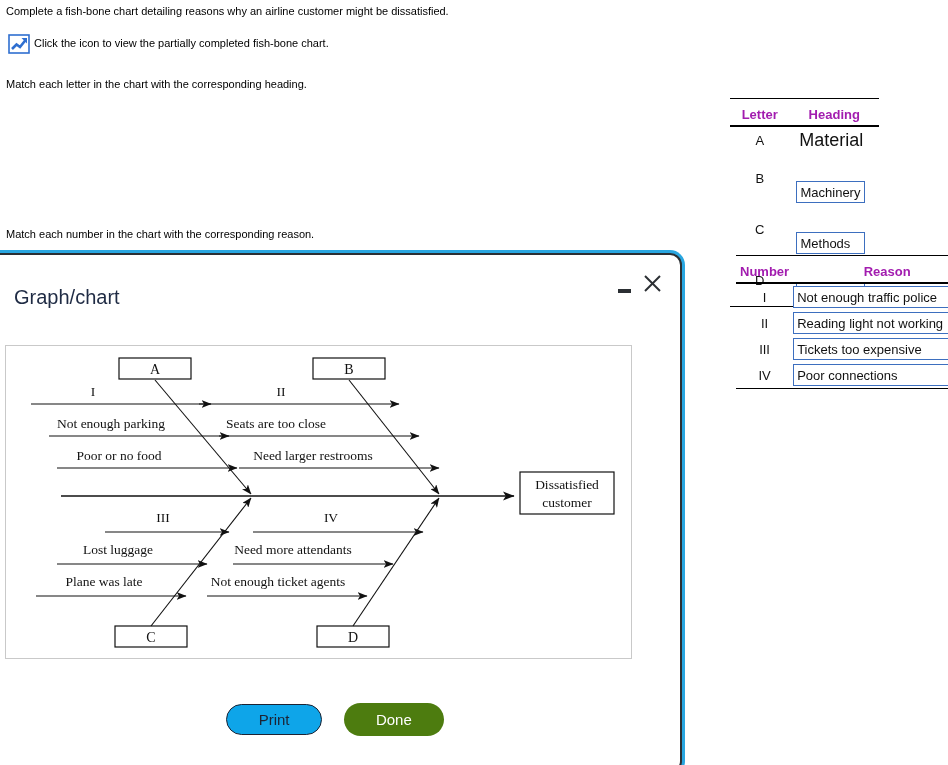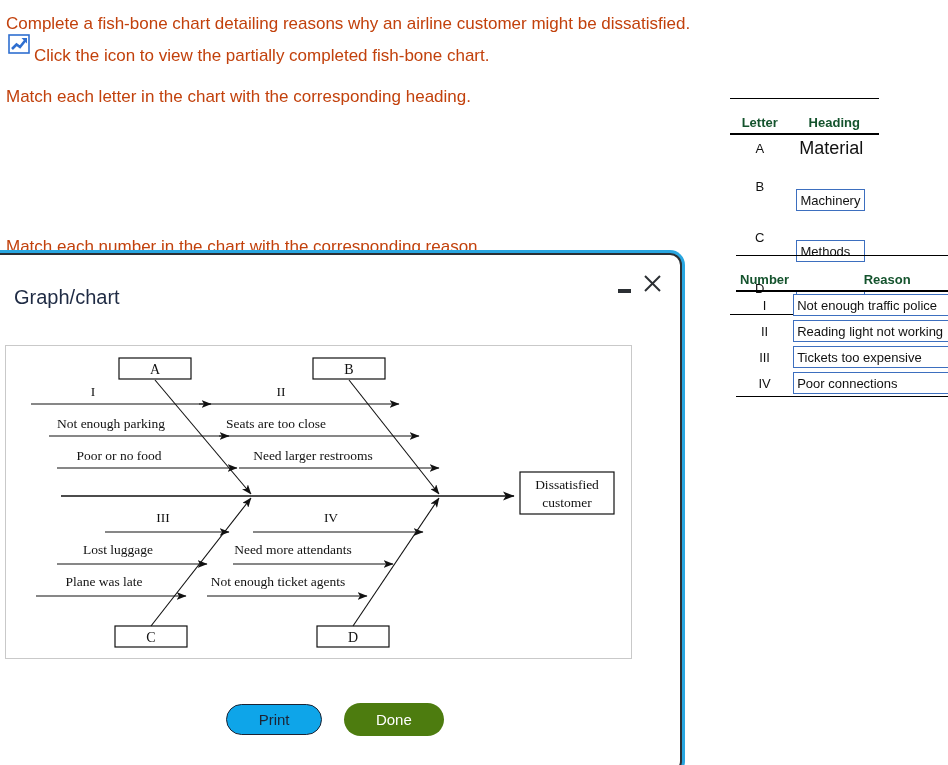--- a/index.html
+++ b/index.html
@@ -14,25 +14,24 @@
     font-family: "Liberation Sans", sans-serif;
     font-size: 13.5px;
     color: #1a1a1a;
     overflow: hidden;
   }
 
   
   .instr {
     position: absolute;
     left: 6px;
-    color: #c2410c;
-    font-size: 17px;
+    color: #000000;
+    font-size: 11px;
     line-height: 17px;
     white-space: nowrap;
-    margin-top: 12px;
   }
   #instr-line1 { top: 3px; }
   #instr-line2 { top: 35px; left: 34px; }
   #instr-line3 { top: 76px; }
   #instr-line4 { top: 226px; }
 
   .chart-icon-btn {
     position: absolute;
     left: 8px;
     top: 34px;
@@ -44,25 +43,25 @@
 
   
   .lookup-table {
     position: absolute;
     border-collapse: collapse;
     font-size: 13px;
   }
   .lookup-table th {
     font-weight: bold;
     font-size: 13px;
-    padding: 16px 4px 3px 4px;
+    padding: 8px 4px 3px 4px;
     border-top: 1px solid #000;
     border-bottom: 2px solid #000;
     text-align: center;
-    color: #14532d;
+    color: #a21caf;
   }
   .lookup-table td {
     padding: 0;
     text-align: center;
     vertical-align: middle;
     color: #111;
   }
   .lookup-table tbody tr:last-child td { border-bottom: 1px solid #000; }
   .cell-key {
     height: 26px;

